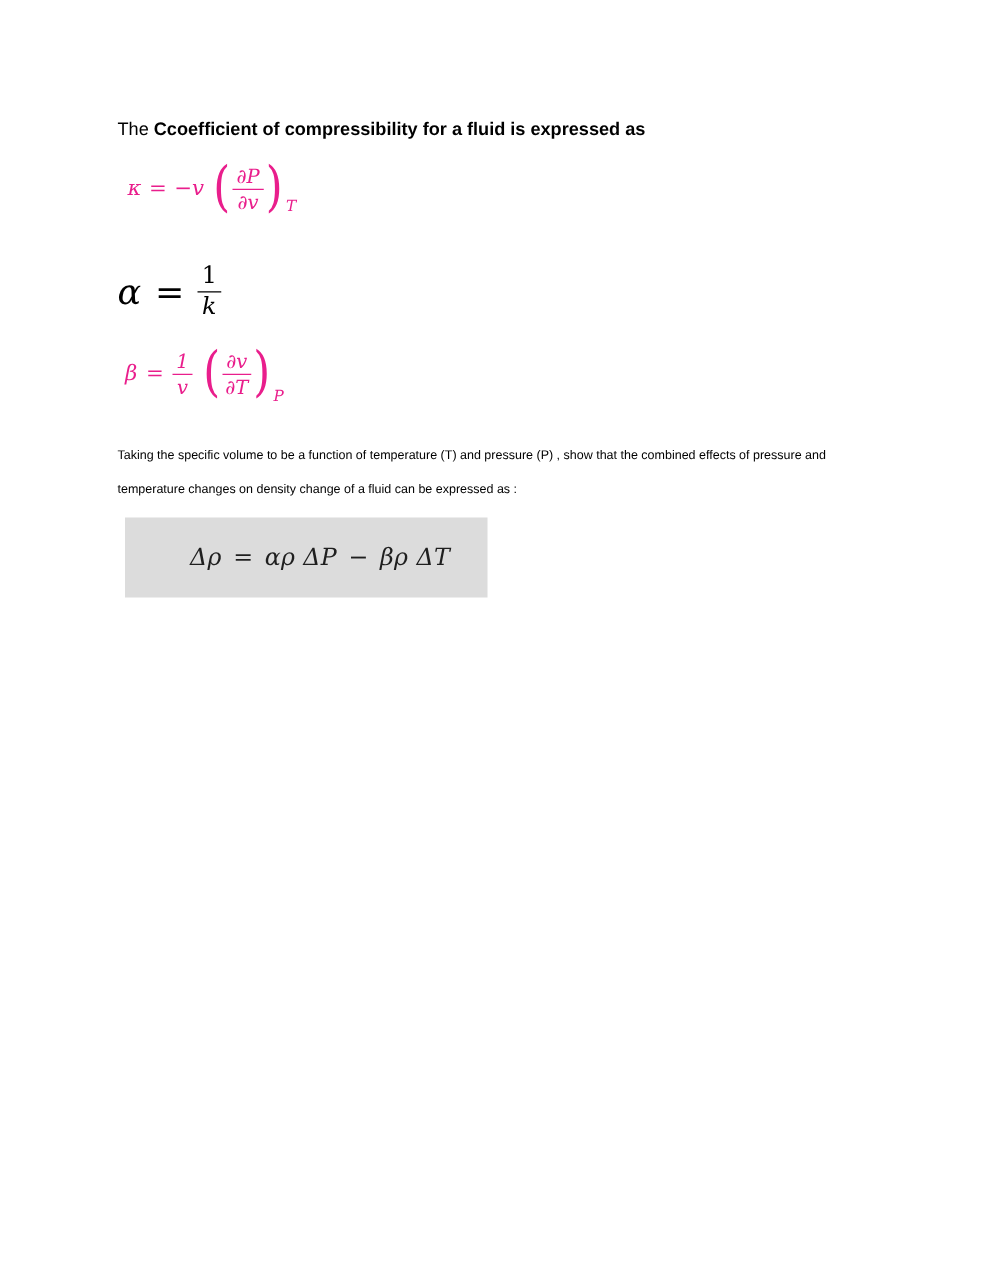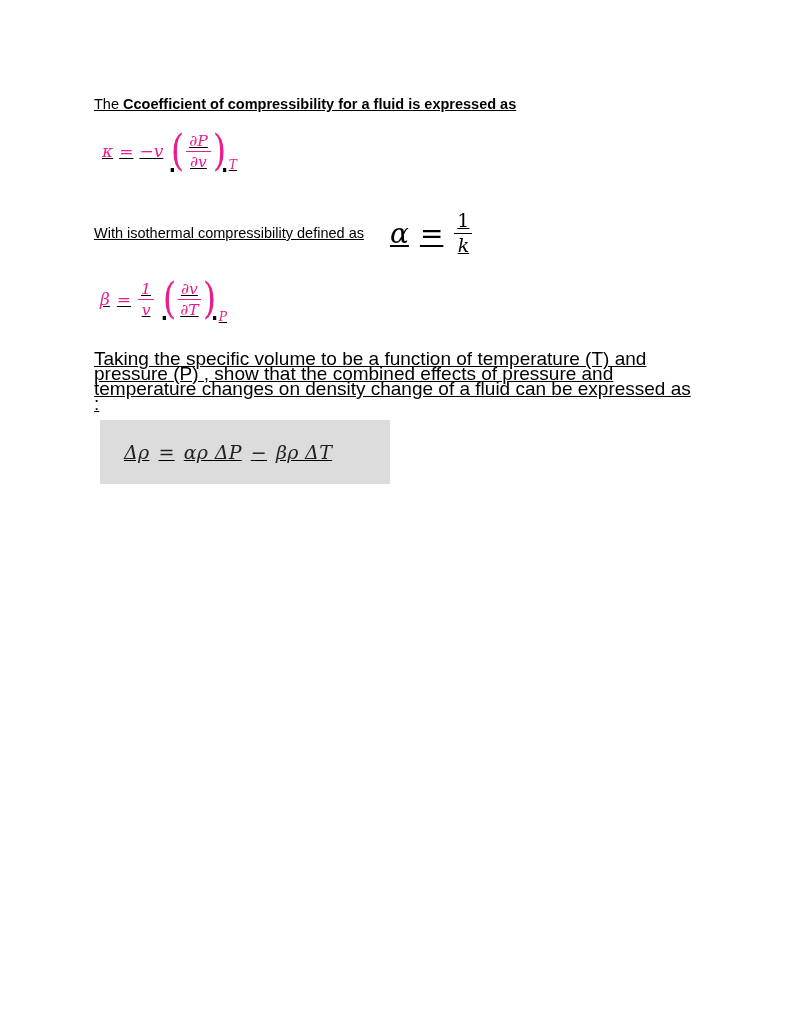--- a/index.html
+++ b/index.html
@@ -5,21 +5,21 @@
   html, body { margin: 0; padding: 0; background: #ffffff; }
   .page {
     position: relative;
     width: 791px;
     height: 1024px;
     background: #ffffff;
     font-family: "Liberation Sans", sans-serif;
     color: #000000;
     overflow: hidden;
   }
-  .content { padding: 95px 56px 0 94px; text-decoration: underline; }
+  .content { padding: 95px 56px 0 94px; }
 
   .intro-line { font-size: 14.5px; line-height: 18px; margin: 0 0 14px 0; }
   .body-text { font-size: 14.5px; }
 
   .math { font-family: "DejaVu Serif", serif; font-style: italic; }
   .pink { color: #e91e8c; }
 
   .eq-row { display: flex; align-items: center; }
   .eq-kappa { font-size: 17px; height: 48px; margin: 0 0 32px 8px; }
   .eq-kappa .tok { margin-right: 6px; }
@@ -48,40 +48,41 @@
   .iso-row { display: flex; align-items: center; gap: 26px; height: 52px; margin: 0 0 12px 0; }
   .eq-alpha { font-size: 28px; color: #000000; display: inline-flex; align-items: center; gap: 11px; }
   .eq-alpha .frac { font-size: 0.68em; }
   .eq-alpha .frac .num { font-style: normal; }
 
   .thermal-line { font-size: 14.5px; line-height: 18px; margin: 0 0 12px 0; }
 
   .eq-beta { font-size: 17px; height: 56px; margin: 0 0 24px 6px; }
   .eq-beta .tok { margin-right: 7px; }
 
-  .paragraph { font-size: 19px; line-height: 15px; max-width: 602px; margin: 0 0 9px 0; }
+  .paragraph { font-size: 10px; line-height: 27px; max-width: 602px; margin: 0 0 9px 0; }
 
   .result-box {
     width: 266px;
     height: 64px;
     background: #dcdcdc;
     display: flex;
     align-items: center;
     padding-left: 24px;
     margin-left: 6px;
   }
   .result-eq {
     font-family: "DejaVu Serif", serif;
     font-style: italic;
     font-size: 19px;
     color: #1f1f1f;
     display: inline-flex;
     align-items: flex-start;
     gap: 9px;
     letter-spacing: 0.3px;
+    margin-left: 28px;
   }
 </style>
 </head>
 <body>
 
 <div class="page">
   <div class="content">
 
     <p class="intro-line"><span>The </span><b>Ccoefficient of compressibility for a fluid is expressed as</b></p>
 
@@ -92,21 +93,20 @@
       <span class="bigparen">(</span>
       <span class="frac">
         <span class="num">∂P</span>
         <span class="den">∂v</span>
       </span>
       <span class="bigparen">)</span>
       <span class="paren-sub">T</span>
     </div>
 
     <div class="iso-row">
-      <span class="body-text">With isothermal compressibility defined as</span>
       <span class="eq-alpha math">
         <span>α</span>
         <span>=</span>
         <span class="frac">
           <span class="num">1</span>
           <span class="den">k</span>
         </span>
       </span>
     </div>
 

